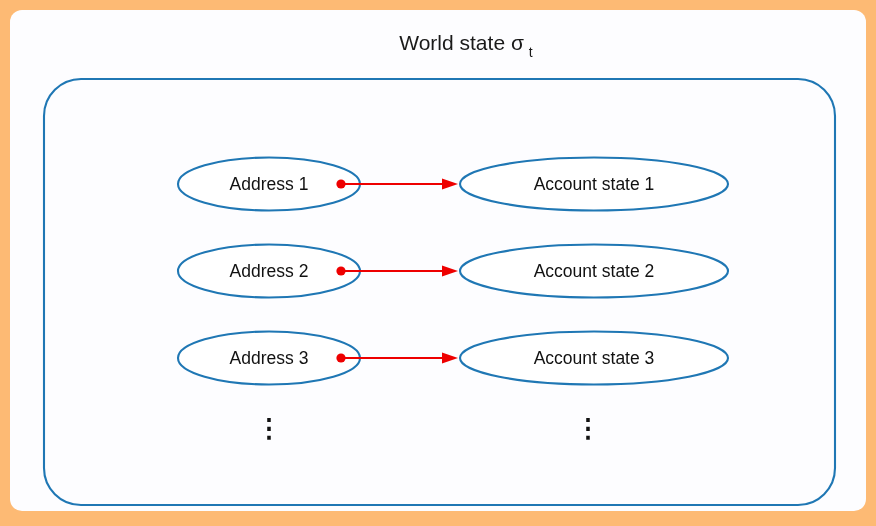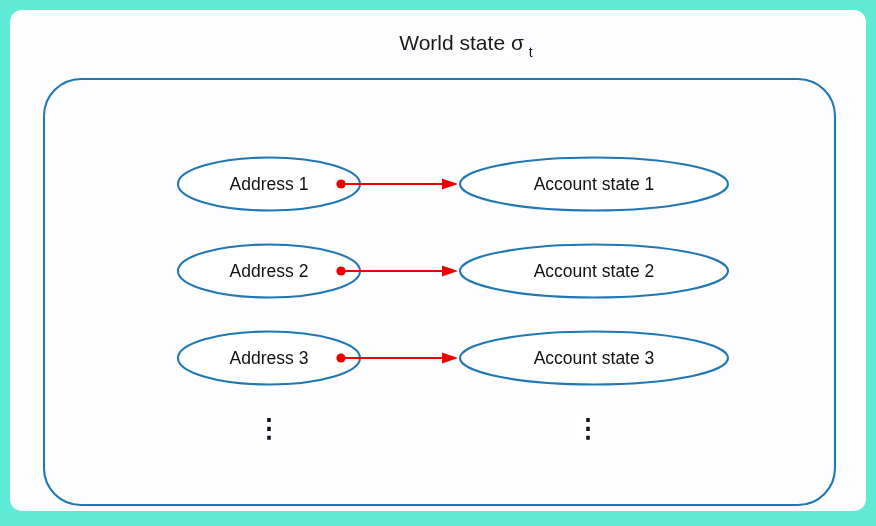--- a/index.html
+++ b/index.html
@@ -10,21 +10,21 @@
   body {
     width: 876px;
     height: 526px;
     overflow: hidden;
     font-family: "Liberation Sans", sans-serif;
   }
   #page {
     position: relative;
     width: 876px;
     height: 526px;
-    background: #5eead4;
+    background: #fdba74;
   }
   #card {
     position: absolute;
     left: 10px;
     top: 10px;
     width: 856px;
     height: 501px;
     background: #fdfdff;
     border-radius: 12px;
   }

